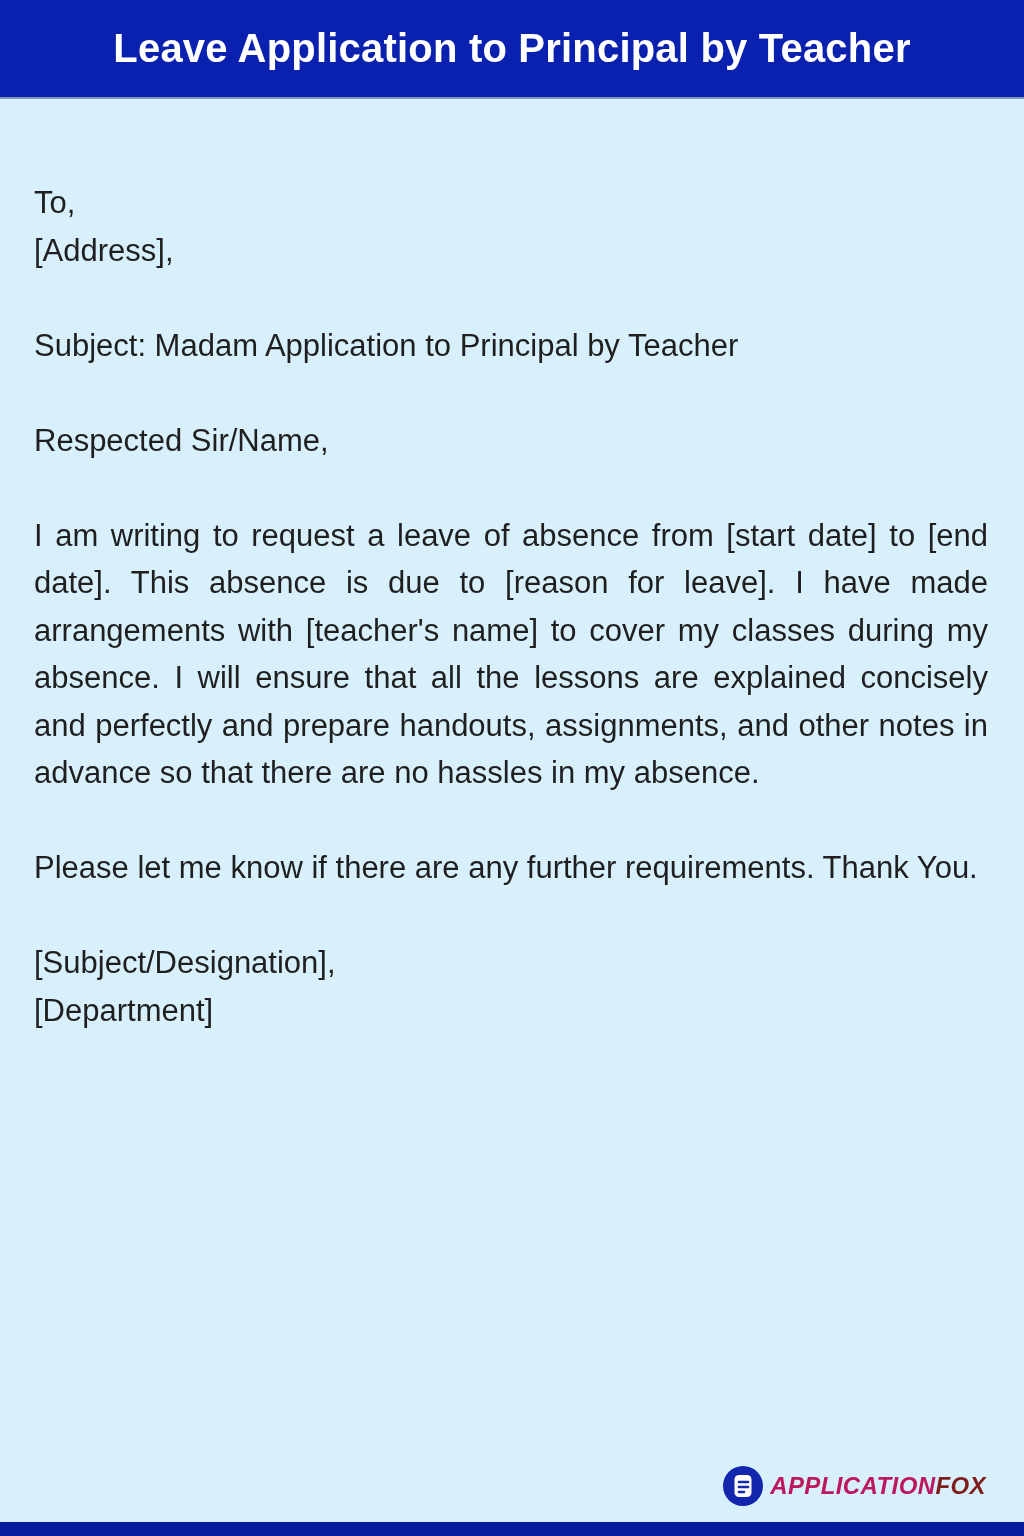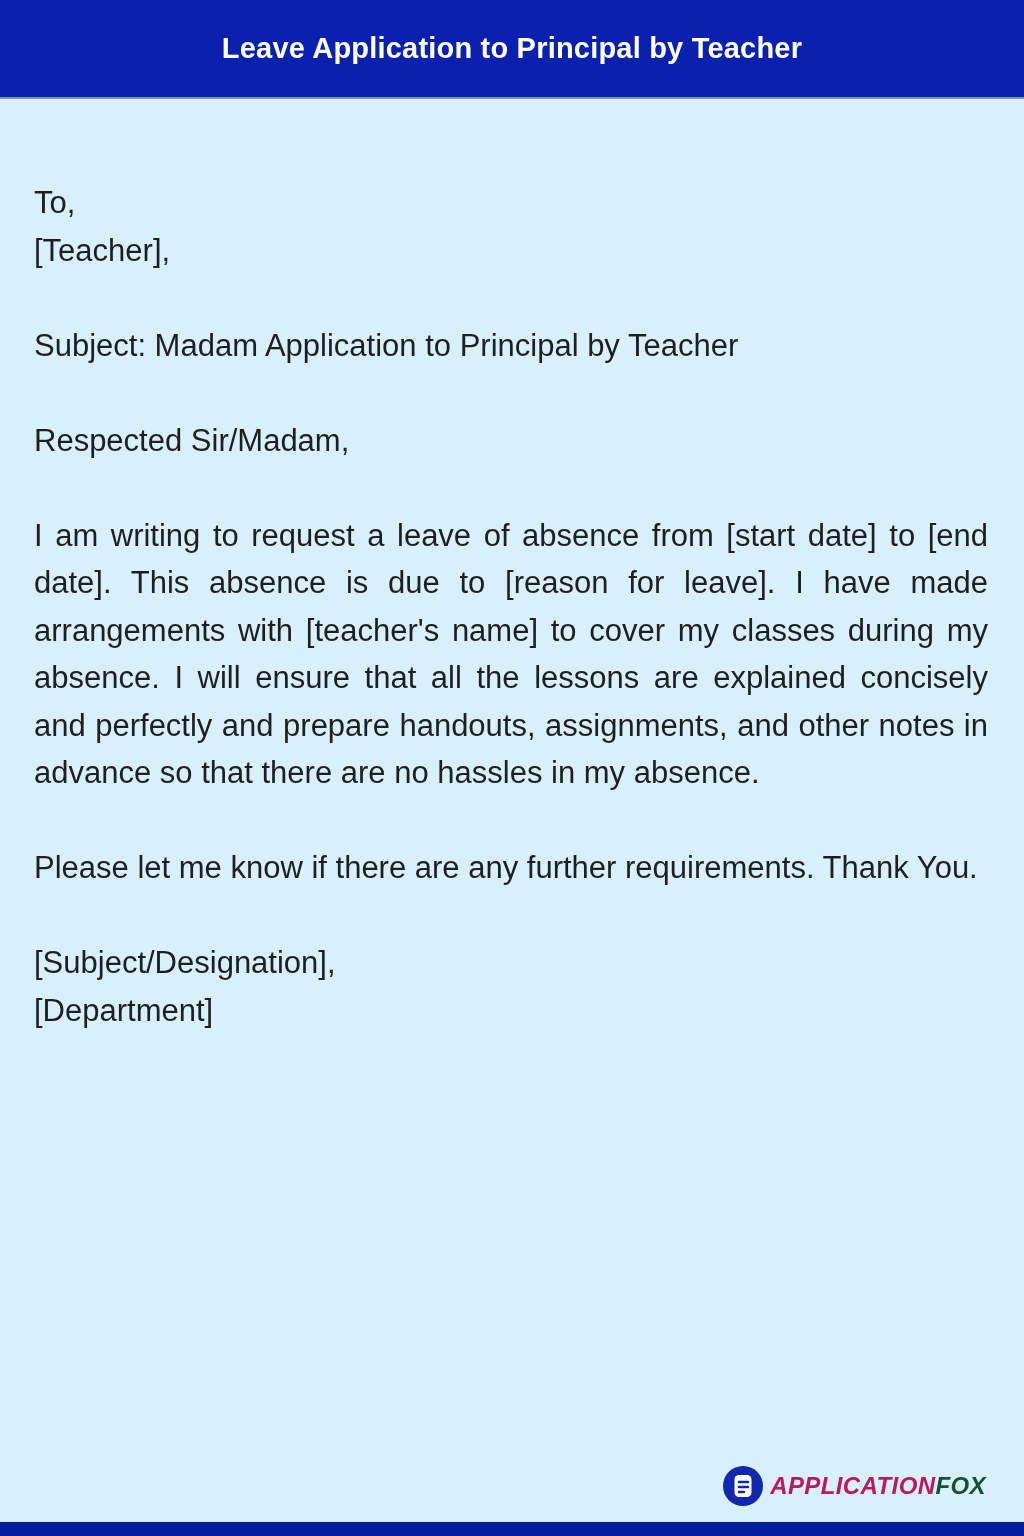--- a/index.html
+++ b/index.html
@@ -19,21 +19,21 @@
     width: 1024px;
     height: 97px;
     background: #0a21b0;
     display: flex;
     align-items: center;
     justify-content: center;
     box-shadow: 0 2px 0 rgba(25, 35, 95, 0.45);
   }
   .header h1 {
     color: #ffffff;
-    font-size: 29px;
+    font-size: 40px;
     font-weight: bold;
     letter-spacing: 0.2px;
     white-space: nowrap;
   }
   .letter {
     padding: 66px 20px 0 18px;
     color: #1f1f1f;
     font-size: 31px;
     line-height: 47.5px;
   }
@@ -50,21 +50,21 @@
   }
   .footer-logo .logo-icon svg { display: block; }
   .logo-text {
     font-size: 24px;
     font-weight: bold;
     font-style: italic;
     letter-spacing: 0.4px;
     white-space: nowrap;
   }
   .logo-text .lt-primary { color: #be185d; }
-  .logo-text .lt-secondary { color: #14532d; }
+  .logo-text .lt-secondary { color: #7f1d1d; }
   .bottom-bar {
     position: absolute;
     left: 0;
     bottom: 0;
     width: 1024px;
     height: 14px;
     background: #081c9e;
   }
 </style>
 </head>
@@ -73,26 +73,26 @@
 <div class="page">
 
   <div class="header">
     <h1>Leave Application to Principal by Teacher</h1>
   </div>
 
   <div class="letter">
 
     <div class="block">
       <div>To,</div>
-      <div>[Teacher],</div>
+      <div>[Address],</div>
     </div>
 
     <div class="block blk-gap">Subject: Madam Application to Principal by Teacher</div>
 
-    <div class="block blk-gap">Respected Sir/Madam,</div>
+    <div class="block blk-gap">Respected Sir/Name,</div>
 
     <p class="block blk-gap para">I am writing to request a leave of absence from [start date] to [end date]. This absence is due to [reason for leave]. I have made arrangements with [teacher's name] to cover my classes during my absence. I will ensure that all the lessons are explained concisely and perfectly and prepare handouts, assignments, and other notes in advance so that there are no hassles in my absence.</p>
 
     <p class="block blk-gap para">Please let me know if there are any further requirements. Thank You.</p>
 
     <div class="block blk-gap">
       <div>[Subject/Designation],</div>
       <div>[Department]</div>
     </div>
 

